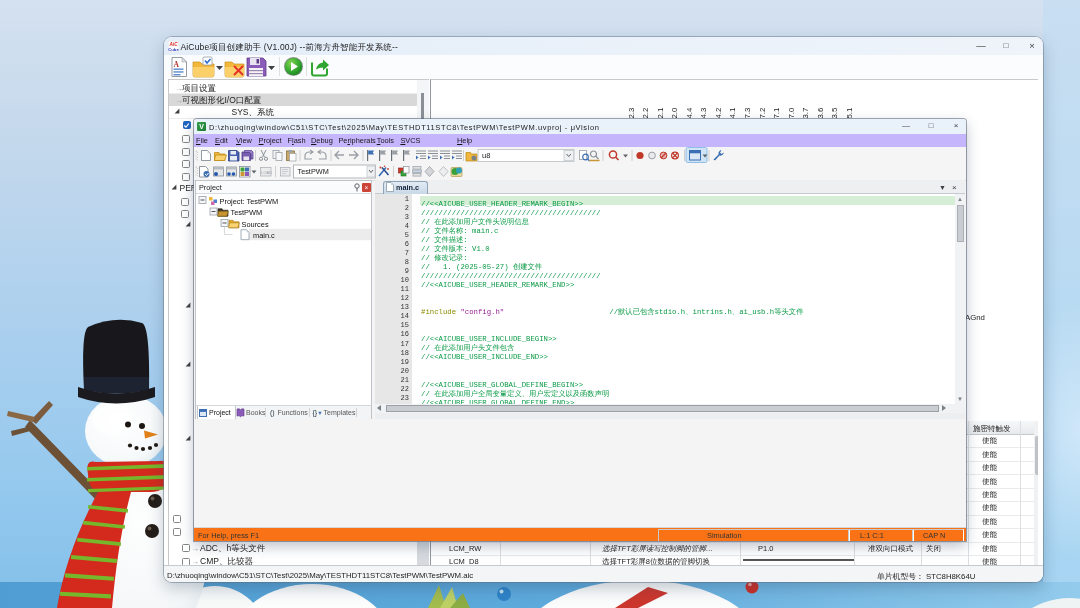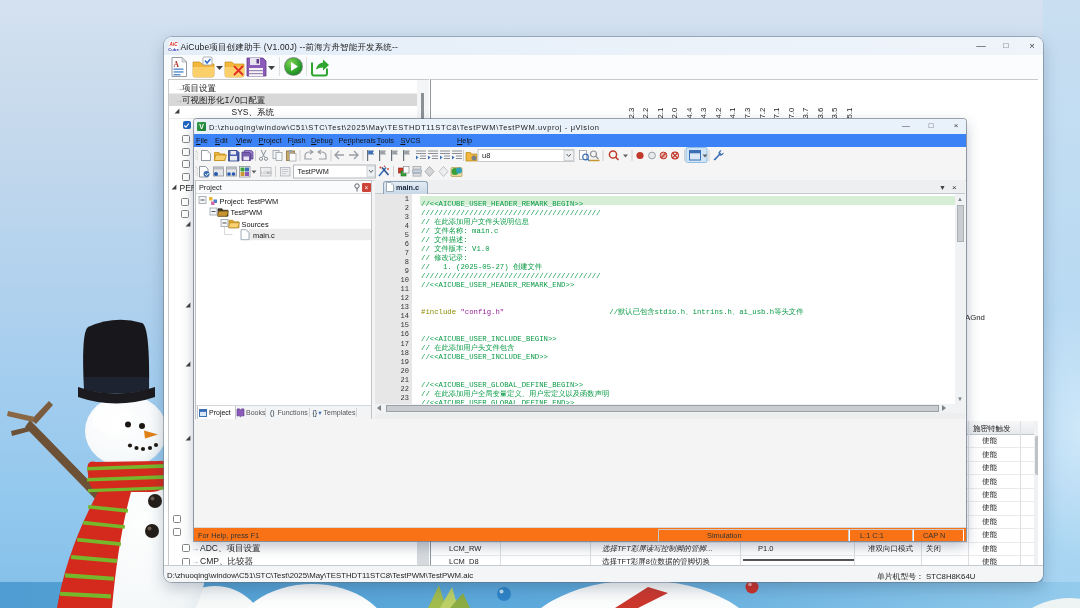--- a/index.html
+++ b/index.html
@@ -16,21 +16,21 @@
 #aic-scroll{position:absolute;left:253px;top:42px;width:12px;height:486px;background:#f4f5f6;border-top:1px solid #c9c9c9;}
 #aic-right{position:absolute;left:266px;top:42px;width:607px;height:486px;background:#fff;border-top:1px solid #c9c9c9;border-left:1px solid #90979e;overflow:hidden;}
 #aic-status{position:absolute;left:0;top:528px;width:100%;height:17px;background:#f4f5f6;border-top:1px solid #c6cacd;}
 .chk{position:absolute;width:6px;height:6px;border:1px solid #858585;border-radius:1.5px;background:#fff;}
 .chk.on{background:#2066c2;border-color:#2066c2;}
 .tri{position:absolute;width:0;height:0;border-left:6px solid transparent;border-bottom:6px solid #404040;transform:scale(.8);}
 .garr{position:absolute;font-size:8px;color:#9aa0a5;}
 #uv{position:absolute;left:194px;top:119px;width:772px;height:422px;background:#f4f4f4;border-radius:3px 3px 0 0;
  box-shadow:0 5px 14px rgba(40,60,90,.32), 0 0 0 1px rgba(100,110,125,.6);z-index:2;overflow:hidden;}
 #uv-title{position:absolute;left:0;top:0;width:100%;height:15px;background:#e9f1fb;}
-#uv-menu{position:absolute;left:0;top:15px;width:100%;height:13px;background:#3b82f6;font-size:7.4px;color:#161616;}
+#uv-menu{position:absolute;left:0;top:15px;width:100%;height:13px;background:#c4b5fd;font-size:7.4px;color:#161616;}
 #uv-menu span{position:absolute;top:2px;}
 #uv-tb1{position:absolute;left:0;top:28px;width:100%;height:16px;background:#f5f5f5;}
 #uv-tb2{position:absolute;left:0;top:44px;width:100%;height:17px;background:#f5f5f5;border-bottom:1px solid #dcdcdc;}
 #uv-proj{position:absolute;left:1px;top:61px;width:177px;height:239px;background:#fff;border:1px solid #c0c4c8;box-sizing:border-box;}
 #uv-ed{position:absolute;left:181px;top:61px;width:590px;height:239px;background:#eceef0;}
 #uv-build{position:absolute;left:1px;top:300px;width:770px;height:108px;background:#fff;border:1px solid #c0c4c8;box-sizing:border-box;}
 #uv-status{position:absolute;left:0;top:408px;width:100%;height:14px;background:#f97316;border-top:1px solid #d8d8d8;font-size:7.4px;color:#333;}
 .vsep{position:absolute;width:1px;background:#d2d2d2;}
 .wg{position:absolute;top:3px;width:12px;height:12px;color:#404040;font-size:9.5px;line-height:12px;text-align:center;font-weight:400;}
 .cell{position:absolute;border:1px solid #c8c8c8;border-bottom-color:#fff;border-right-color:#fff;}
@@ -201,21 +201,21 @@
       </g>
     </svg>
   </div>
   <div id="aic-tree">
     <div class="abs" style="left:0;top:13px;width:249px;height:1px;background:#ececec;"></div>
     <div class="abs" style="left:0;top:37.5px;width:249px;height:1px;background:#ececec;"></div>
     <div class="abs garr" style="left:6px;top:3.5px;">→</div>
     <div class="abs t8" style="left:13px;top:2.5px;">项目设置</div>
     <div class="abs" style="left:0;top:13.5px;width:249px;height:12px;background:#d8d8d8;"></div>
     <div class="abs garr" style="left:6px;top:15.5px;">→</div>
-    <div class="abs t8" style="left:13px;top:14.5px;font-family:Liberation Mono, monospace;">可视图形化I/O口配置</div>
+    <div class="abs t8" style="left:13px;top:14.5px;">可视图形化I/O口配置</div>
     <div class="tri" style="left:5px;top:28px;"></div>
     <div class="abs t8" style="left:14.5px;top:26.5px;padding-left:48px;">SYS、系统</div>
     <div class="chk on" style="left:13.5px;top:41px;"></div>
     <svg class="abs" style="left:14px;top:41.5px;" width="7" height="7" viewBox="0 0 7 7">
           <path d="M1.2 3.5 L3 5.2 L5.8 1.5" stroke="#fff" stroke-width="1.2" fill="none"></path>
         </svg>
     <div class="chk" style="left:12.5px;top:54.5px;"></div>
     <div class="chk" style="left:12.5px;top:67.5px;"></div>
     <div class="chk" style="left:12.5px;top:80px;"></div>
     <div class="chk" style="left:12.5px;top:92.5px;"></div>
@@ -224,21 +224,21 @@
     <div class="chk" style="left:12px;top:117.5px;"></div>
     <div class="chk" style="left:12px;top:130px;"></div>
     <div class="tri" style="left:15.5px;top:140.5px;"></div>
     <div class="tri" style="left:15.5px;top:221.5px;"></div>
     <div class="tri" style="left:15.5px;top:281px;"></div>
     <div class="tri" style="left:15.5px;top:355px;"></div>
     <div class="chk" style="left:3.5px;top:434.8px;"></div>
     <div class="chk" style="left:3.5px;top:448.2px;"></div>
     <div class="chk" style="left:12.7px;top:464.3px;"></div>
     <div class="abs garr" style="left:22px;top:464px;">→</div>
-    <div class="abs t8" style="left:31px;top:462.8px;">ADC、项目设置</div>
+    <div class="abs t8" style="left:31px;top:462.8px;">ADC、h等头文件</div>
     <div class="chk" style="left:12.7px;top:477.5px;"></div>
     <div class="abs garr" style="left:22px;top:477.2px;">→</div>
     <div class="abs t8" style="left:31px;top:476px;">CMP、比较器</div>
   </div>
   <div id="aic-scroll">
     <div class="abs" style="left:4px;top:13px;width:3px;height:27px;background:#8a9096;"></div>
     <div class="abs" style="left:0;top:462px;width:12px;height:24px;background:#d6dade;"></div>
   </div>
   <div id="aic-right">
     <div class="abs" id="pins">

